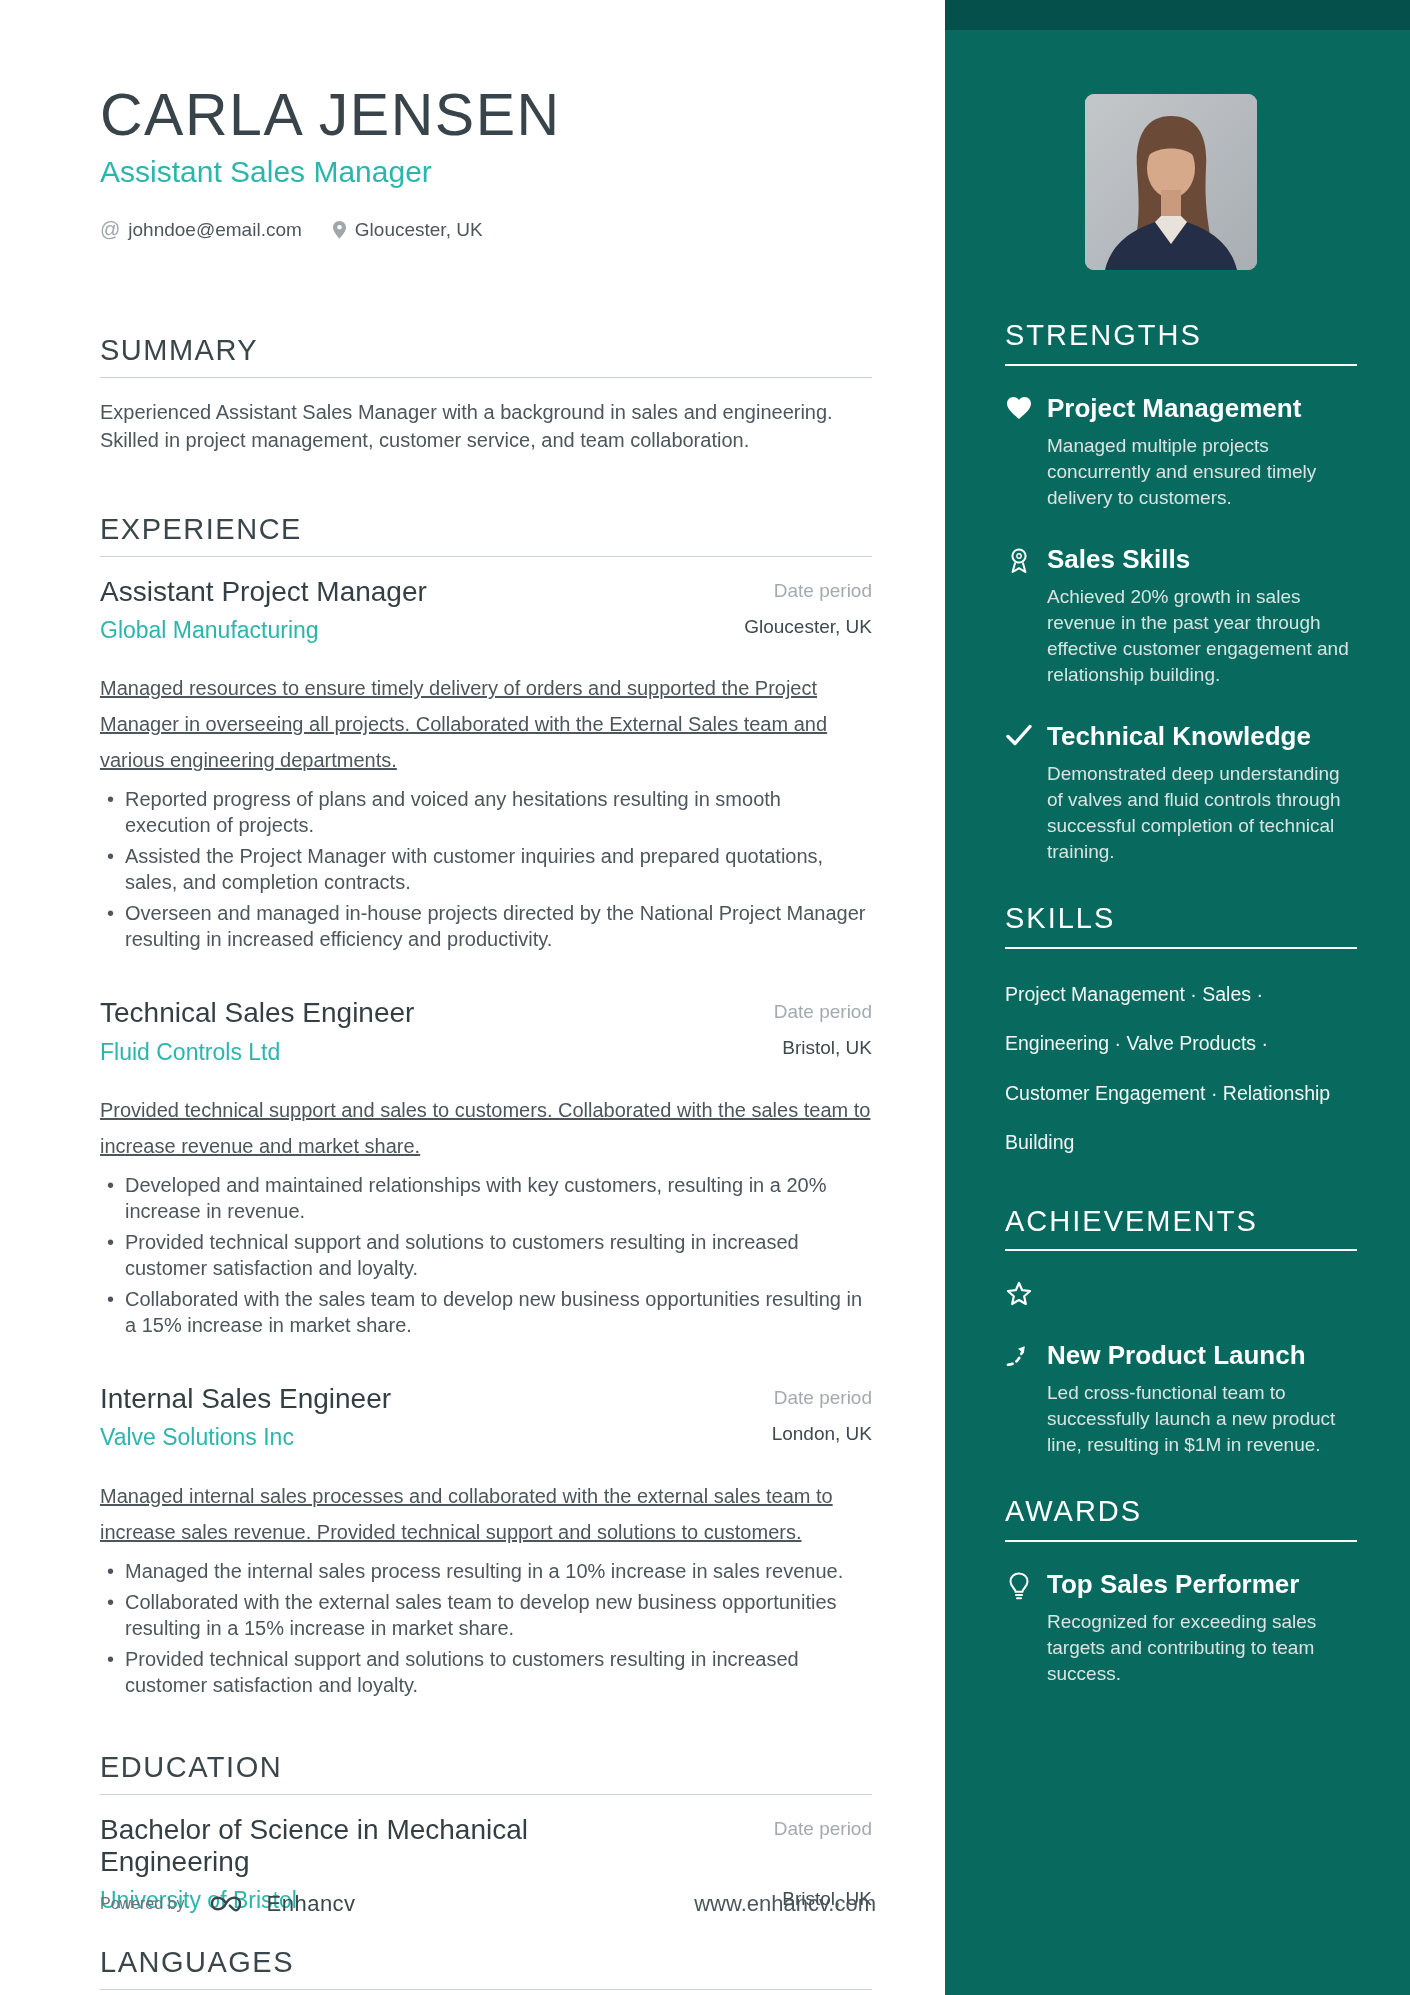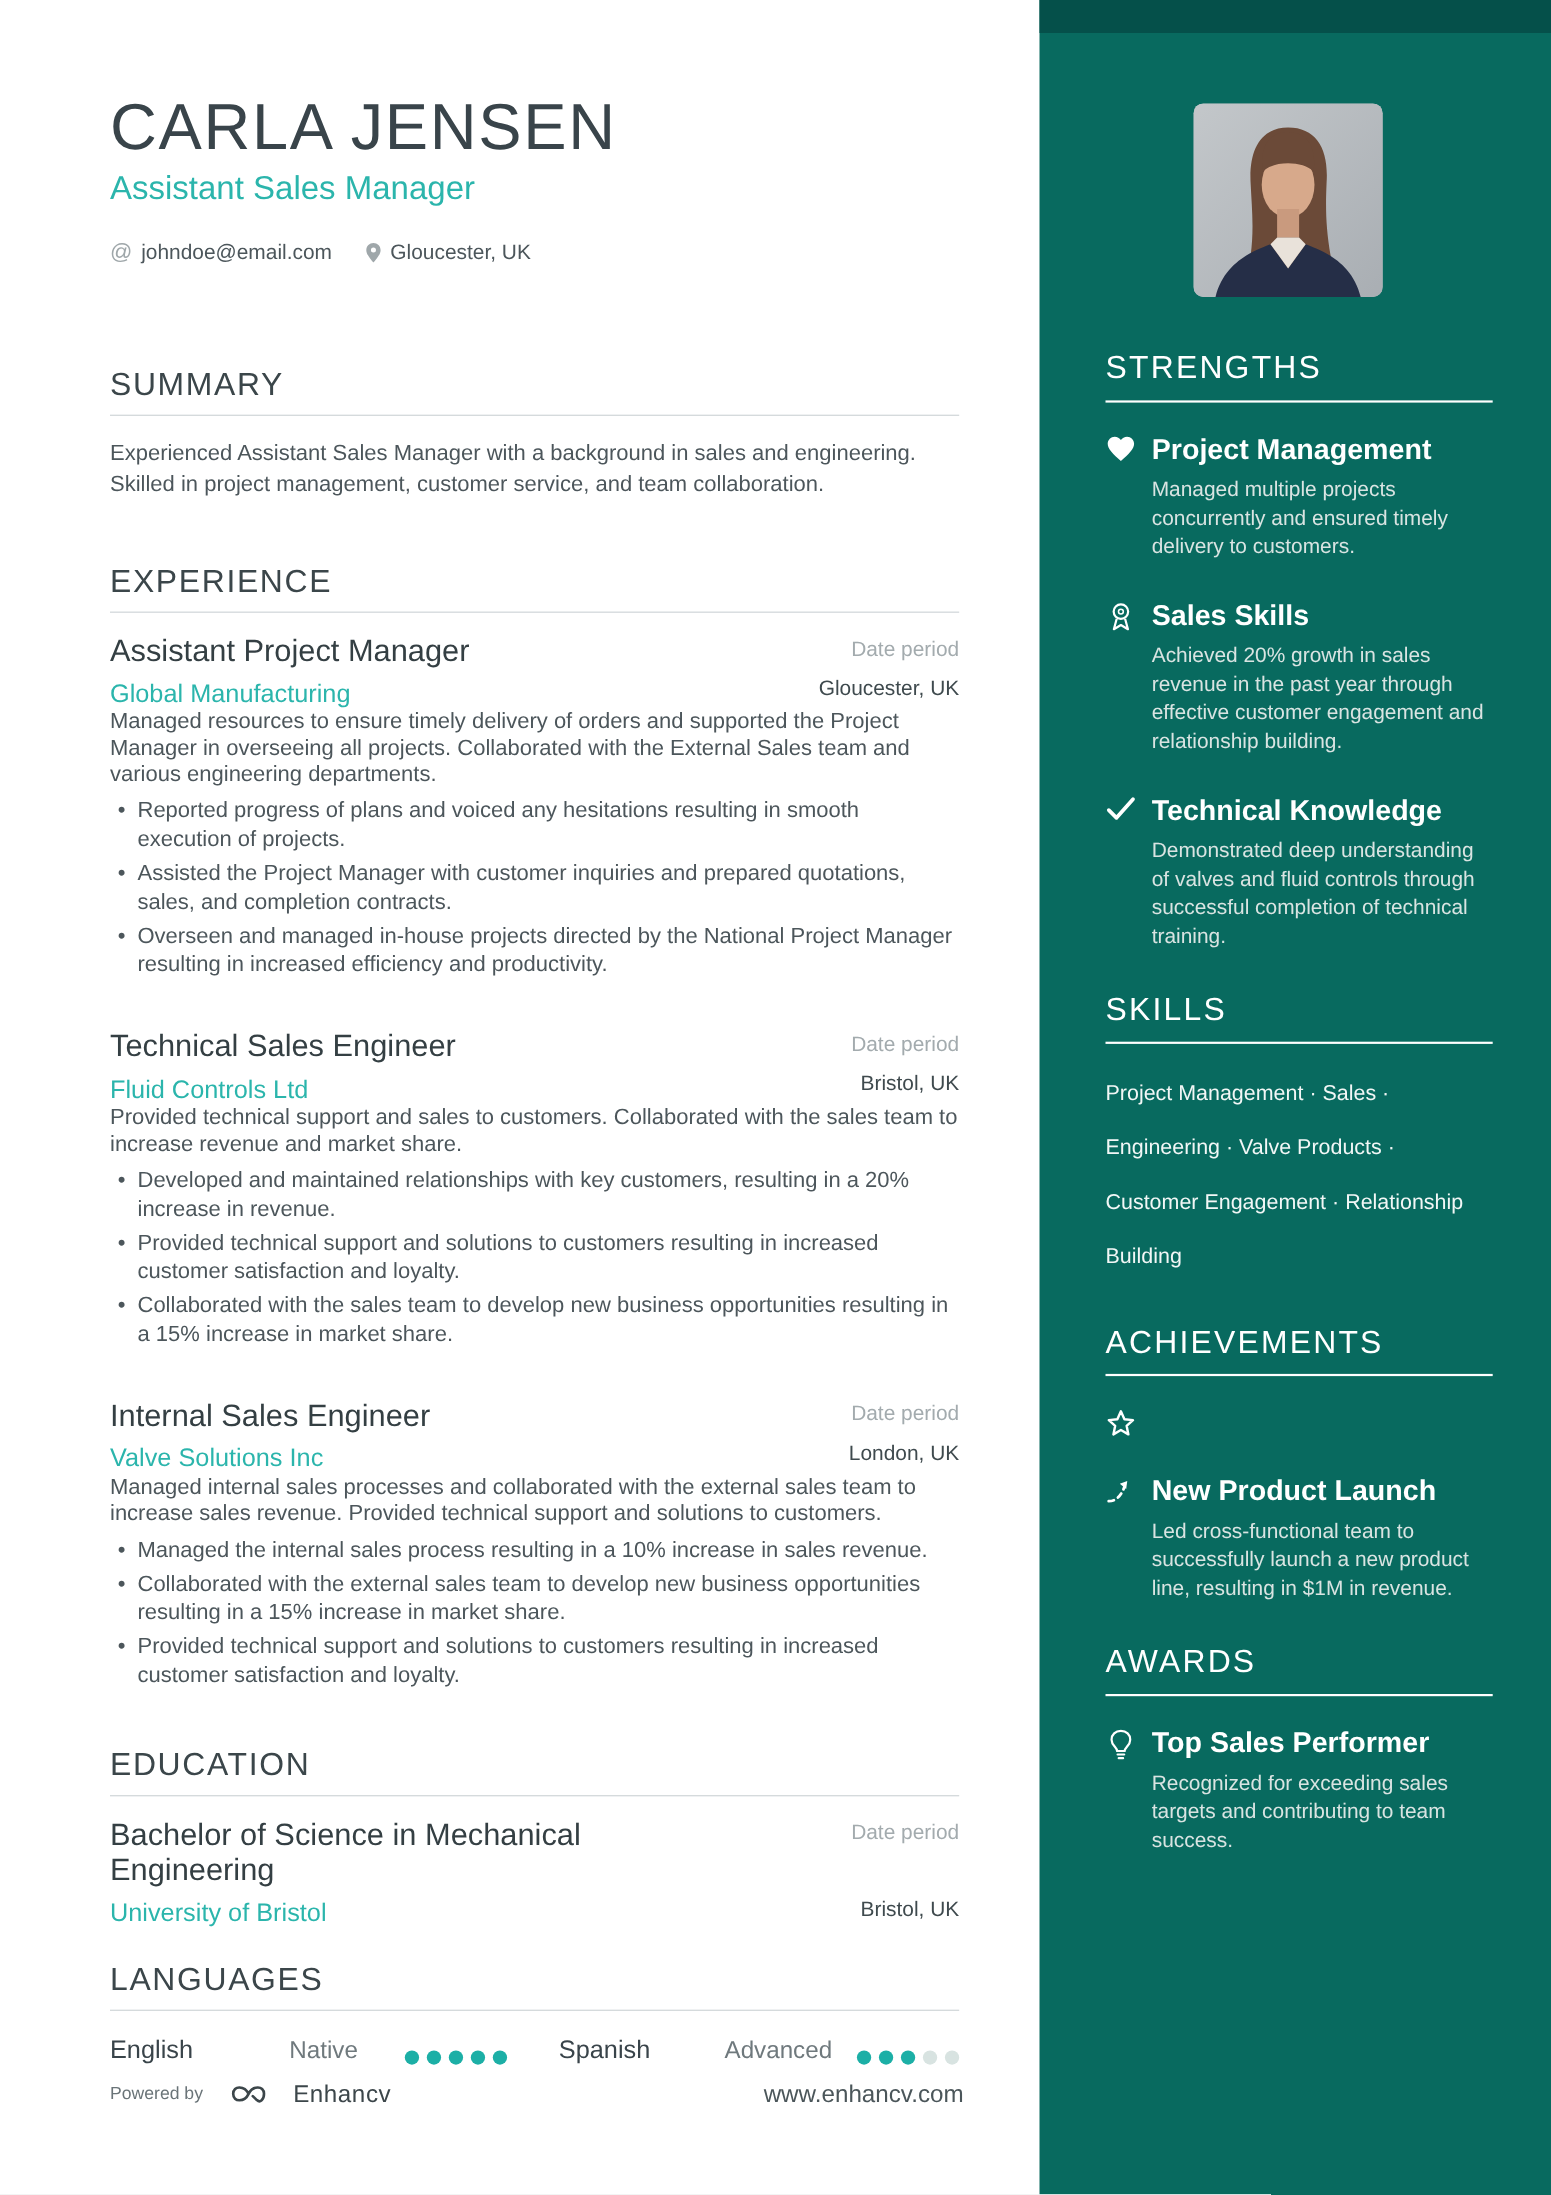--- a/index.html
+++ b/index.html
@@ -27,21 +27,21 @@
   .sec-body { margin-top:20px; font-size:20px; line-height:28px; color:var(--text-body,#4C565B); }
 
   .entry { padding-top:19px; padding-bottom:26px; }
   .entry-head { display:flex; justify-content:space-between; align-items:flex-start; }
   .entry-title { font-size:28px; font-weight:500; color:#343F43; line-height:1.15; max-width:560px; }
   .entry-company { margin-top:9px; font-size:23px; color:var(--accent,#2BB5AC); line-height:1.2; }
   .entry-meta { text-align:right; flex:none; padding-top:4px; display:flex; flex-direction:column; }
   .entry-date { font-size:19px; color:var(--text-muted,#A3ABAE); }
   .entry-loc  { font-size:19px; color:#3F4A4E; margin-top:14px; }
   .edu .entry-loc { margin-top:48px; }
-  .entry-desc { margin-top:0; font-size:20px; line-height:24px; }
+  .entry-desc { margin-top:26px; font-size:20px; line-height:36px;text-decoration:underline; }
   .bullets { margin-top:8px; list-style:none; }
   .bullets li { position:relative; padding-left:25px; font-size:20px; line-height:26px; margin-top:5px; }
   .bullets li::before { content:"•"; position:absolute; left:7px; top:0; color:#4C565B; }
 
   .degree { max-width:545px; }
   .lang-row { margin-top:22px; display:flex; align-items:center; }
   .lang-item { display:flex; align-items:flex-end; }
   .lang-item.first { width:362px; justify-content:space-between; }
   .lang-item.second { width:365px; margin-left:47px; justify-content:space-between; }
   .lang-name { font-size:23px; color:#39444A; }

